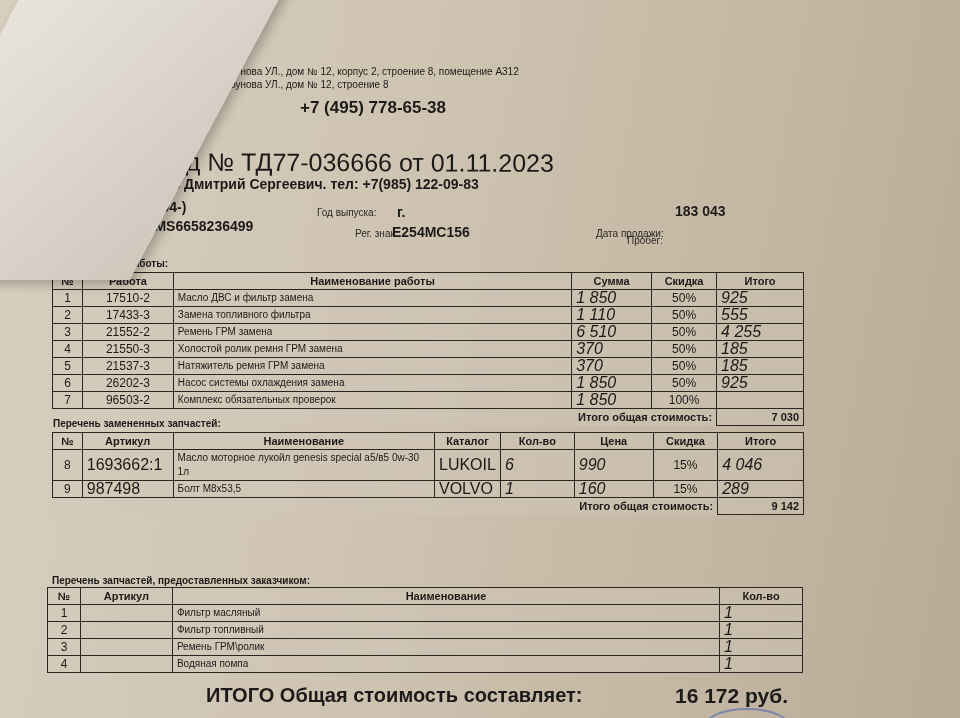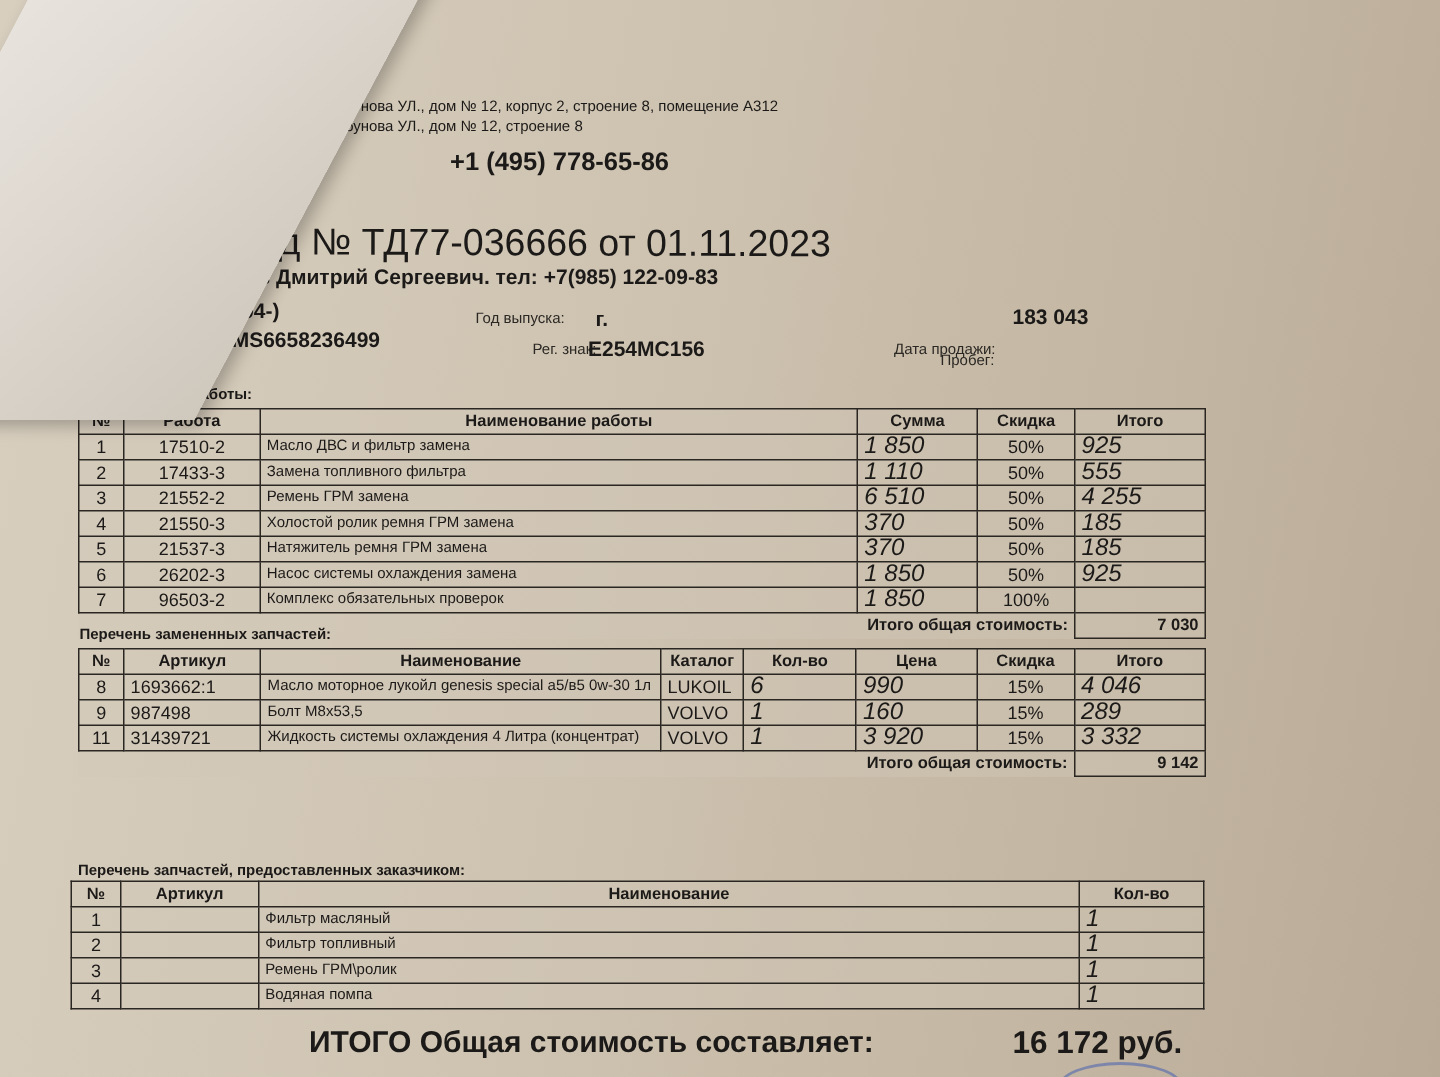--- a/index.html
+++ b/index.html
@@ -29,42 +29,42 @@
   .lbl { font-size: 10px; color: #2b2824; }
   .val { font-weight: bold; font-size: 14px; }
   table {
     border-collapse: collapse; position: absolute; font-size: 10px;
     background: rgba(210,200,184,0.4);
   }
   td, th { border: 1px solid #2a2622; padding: 1px 4px; height: 14px; line-height: 14px; }
   th { font-weight: bold; font-size: 11px; text-align: center; }
   .c { text-align: center; font-size: 12px; }
   .r { font-size: 16px; font-style: italic; }
-  .big { font-size: 12px; }
+  .big { font-size: 16px; }
   .sect { font-size: 10px; font-weight: bold; }
   .grand-label { left: 206px; top: 684px; font-size: 20px; font-weight: bold; }
   .grand-val { left: 675px; top: 684px; font-size: 21px; font-weight: bold; }
   .stamp {
     position: absolute; left: 705px; top: 708px; width: 80px; height: 30px;
     border: 2px solid #5068b0; border-radius: 50%; opacity: 0.6;
   }
   .tot-row td { border: none; }
   .tot-row td.tv { border: 1px solid #2a2622; text-align: right; font-weight: bold; font-size: 11px; }
   .tot-row td.tl { text-align: right; font-weight: bold; font-size: 11px; }
 </style>
 </head>
 <body>
 
 <div class="paper"></div>
 <div class="curl"></div>
 
 <div class="abs company">М"</div>
 <div class="abs addr1">рес: 121596, Москва Г., Горбунова УЛ., дом № 12, корпус 2, строение 8, помещение А312</div>
 <div class="abs addr2">рес:  121596, Москва Г., Горбунова УЛ., дом № 12, строение 8</div>
-<div class="abs phone">+1 (495) 778-65-86</div>
+<div class="abs phone">+7 (495) 778-65-38</div>
 
 <div class="abs title">Заказ-наряд № ТД77-036666 от 01.11.2023</div>
 
 <div class="abs lbl" style="left:72px;top:179px;">Заказчик:</div>
 <div class="abs val" style="left:128px;top:176px;">Илясов Дмитрий Сергеевич. тел: +7(985) 122-09-83</div>
 
 <div class="abs lbl" style="left:78px;top:203px;">Модель:</div>
 <div class="abs val" style="left:128px;top:199px;">S40 (04-)</div>
 
 <div class="abs lbl" style="left:100px;top:221px;">VIN:</div>
@@ -199,30 +199,20 @@
   <tr>
     <td class="c">9</td>
     <td class="big">987498</td>
     <td>Болт М8х53,5</td>
     <td class="big">VOLVO</td>
     <td class="r">1</td>
     <td class="r">160</td>
     <td class="c">15%</td>
     <td class="r">289</td>
   </tr>
-  <tr>
-    <td class="c">11</td>
-    <td class="big">31439721</td>
-    <td>Жидкость системы охлаждения 4 Литра  (концентрат)</td>
-    <td class="big">VOLVO</td>
-    <td class="r">1</td>
-    <td class="r">3 920</td>
-    <td class="c">15%</td>
-    <td class="r">3 332</td>
-  </tr>
   <tr class="tot-row">
     <td colspan="7" class="tl">Итого общая стоимость:</td>
     <td class="tv">9 142</td>
   </tr>
 </tbody>
   </table>
 
 <div class="abs sect" style="left:52px;top:575px;">Перечень запчастей, предоставленных заказчиком:</div>
 <table style="left:47px;top:587px;width:756px;">
   <colgroup>

